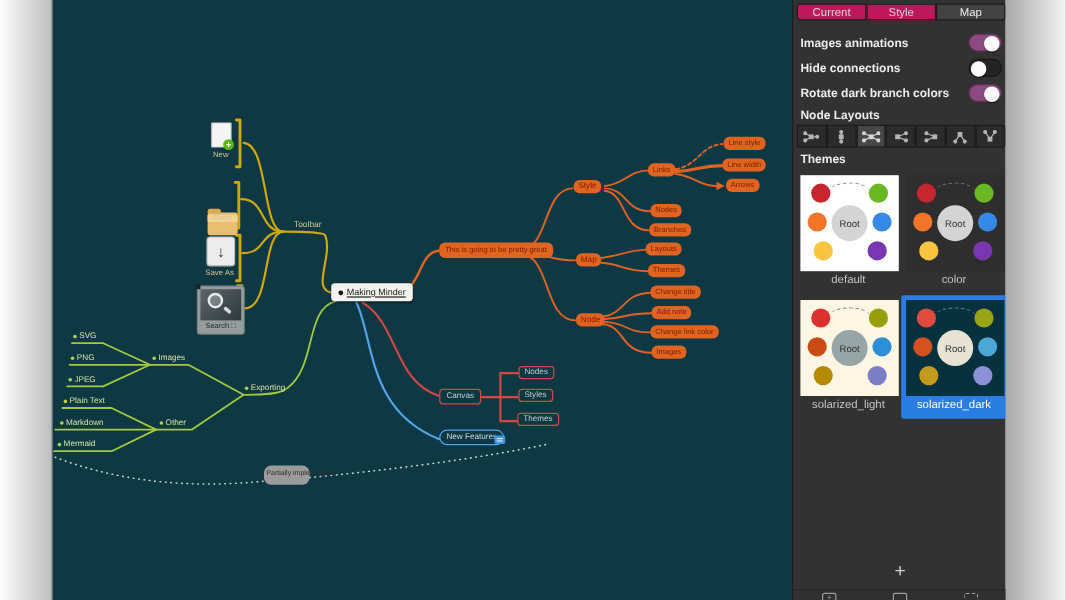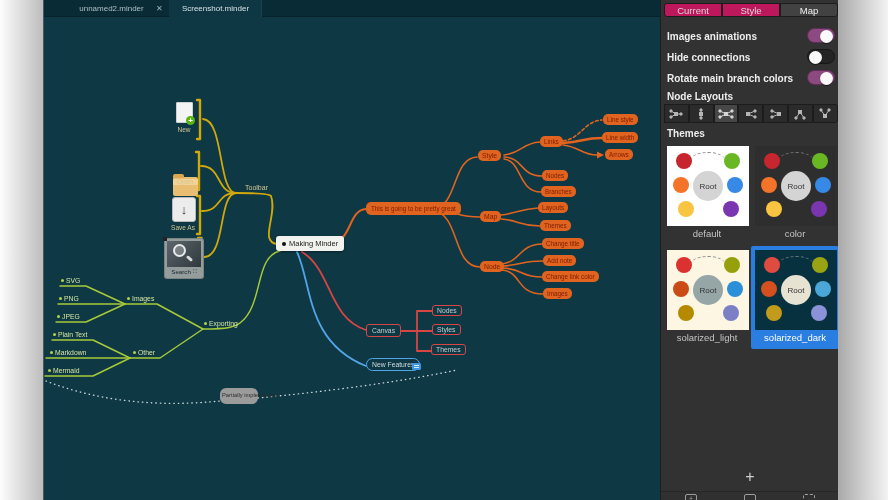--- a/index.html
+++ b/index.html
@@ -184,31 +184,22 @@
     </g>
     <g stroke="#54a4e8" stroke-width="1.8" fill="none" stroke-linecap="round">
       <path d="M297 252 C312 284 306 342 366 366"></path>
     </g>
     <g stroke="#cdd8db" stroke-width="1.3" fill="none" stroke-linecap="round" stroke-dasharray="0.5 4">
       <path d="M46 381 C100 402 160 407 220 401"></path>
       <path d="M258 398 C320 392 395 383 457 370"></path>
     </g>
   </svg>
 
-  <div id="tab-bar" class="abs">
-    <div class="tab" style="left:10px;width:116px;">
-      <span>unnamed2.minder</span>
-    </div>
-    <span class="tab-close" style="left:112px;">✕</span>
-    <div class="tab active" style="left:126px;width:92px;">
-      <span>Screenshot.minder</span>
-    </div>
-  </div>
-
-  <div class="mn node-root" style="left:276px;top:236px;">
+
+  <div class="mn node-root" style="left:276px;top:236px;text-decoration:underline;">
     <span class="root-dot"></span>
     <span>Making Minder</span>
   </div>
 
   <div class="mn ylabel" style="left:245px;top:184px;font-size:7px;">Toolbar</div>
   <div class="mn doc-ico" style="left:176px;top:102px;">
     <span class="doc-plus">+</span>
   </div>
   <div class="mn ylabel" style="left:166px;top:126px;width:36px;">New</div>
   <div class="mn folder" style="left:173px;top:156px;"></div>
@@ -301,21 +292,21 @@
     <div class="sb-label" style="top:31px;">Images animations</div>
     <div class="switch on" style="left:146px;top:28px;">
         <span class="knob"></span>
       </div>
 
     <div class="sb-label" style="top:52px;">Hide connections</div>
     <div class="switch off" style="left:146px;top:49px;">
         <span class="knob"></span>
       </div>
 
-    <div class="sb-label" style="top:73px;">Rotate main branch colors</div>
+    <div class="sb-label" style="top:73px;">Rotate dark branch colors</div>
     <div class="switch on" style="left:146px;top:70px;">
         <span class="knob"></span>
       </div>
 
     <div class="sb-label" style="top:91px;">Node Layouts</div>
 
     <div class="seg" style="left:3px;">
       <svg width="16" height="12">
         <g stroke="#b5b5b5" stroke-width="1" fill="#b5b5b5">
           <line x1="8" y1="6" x2="3" y2="3"></line>

